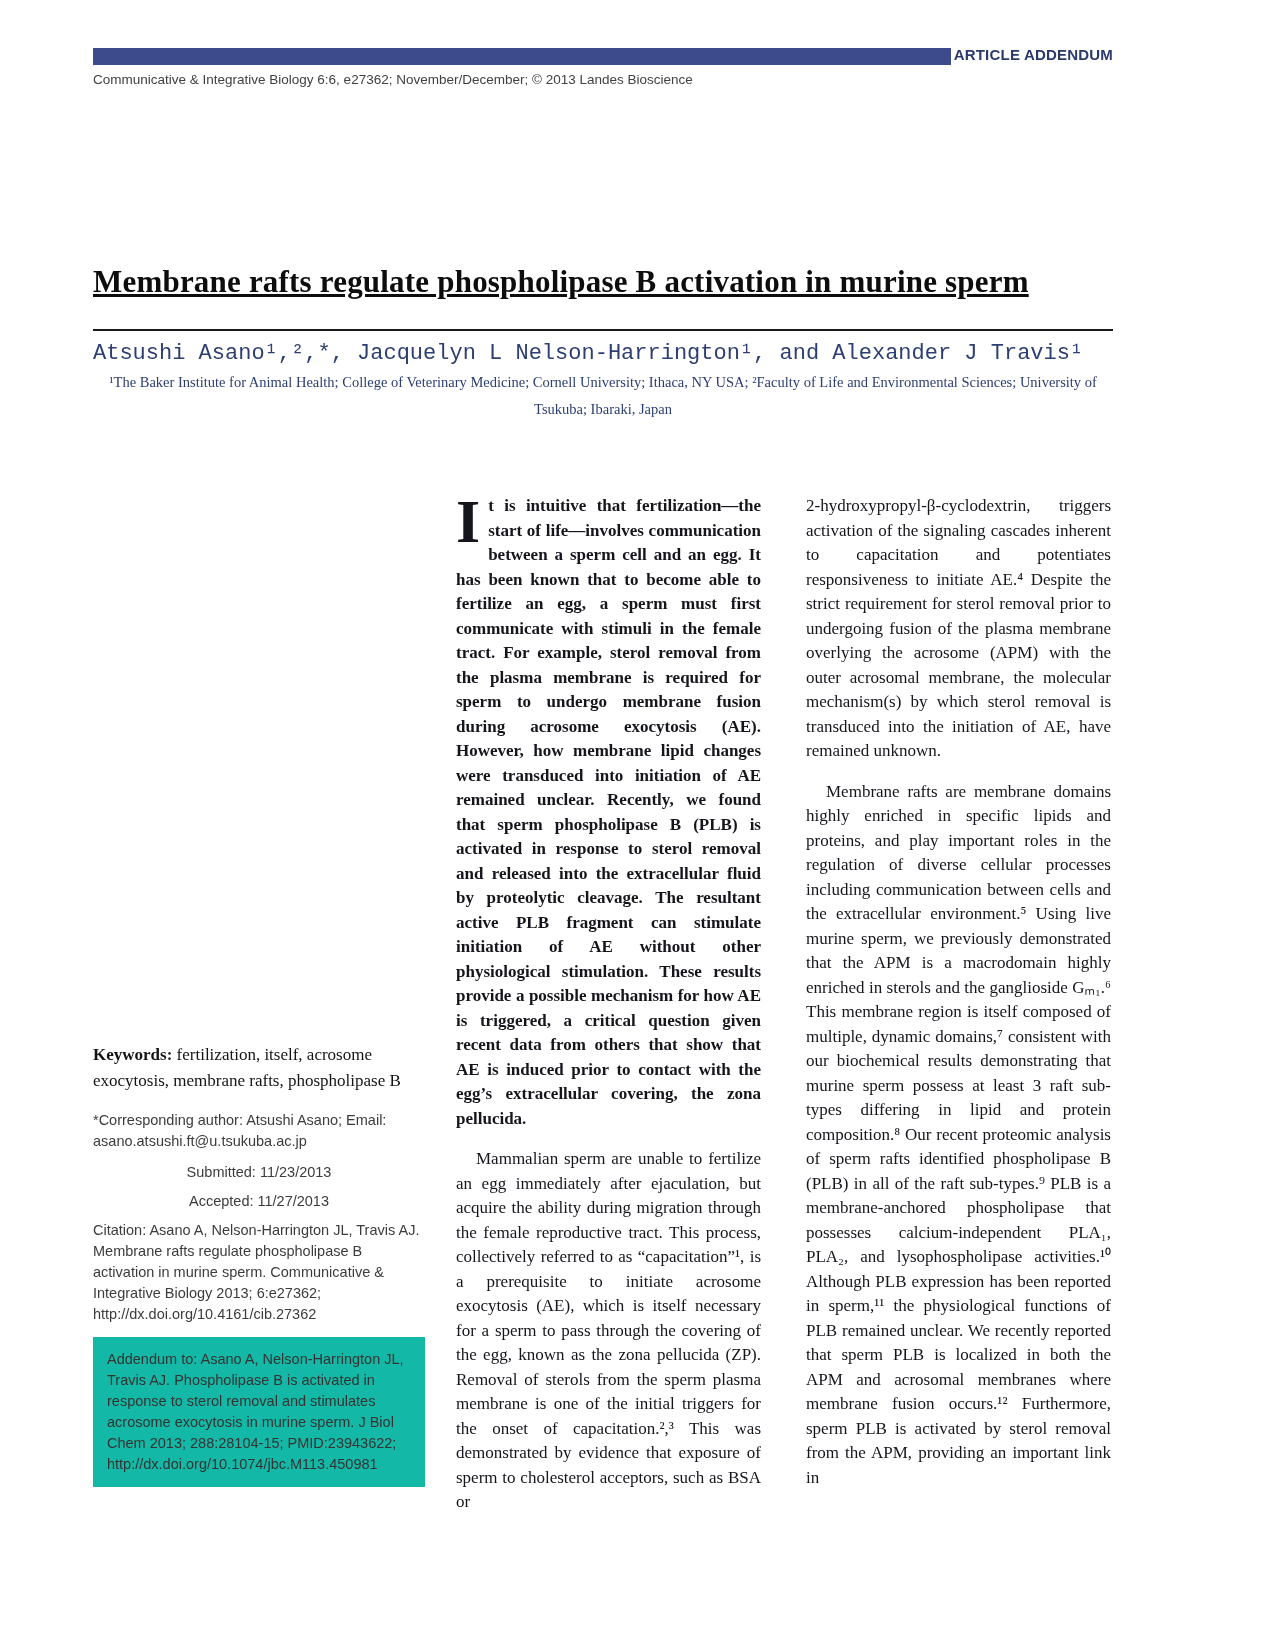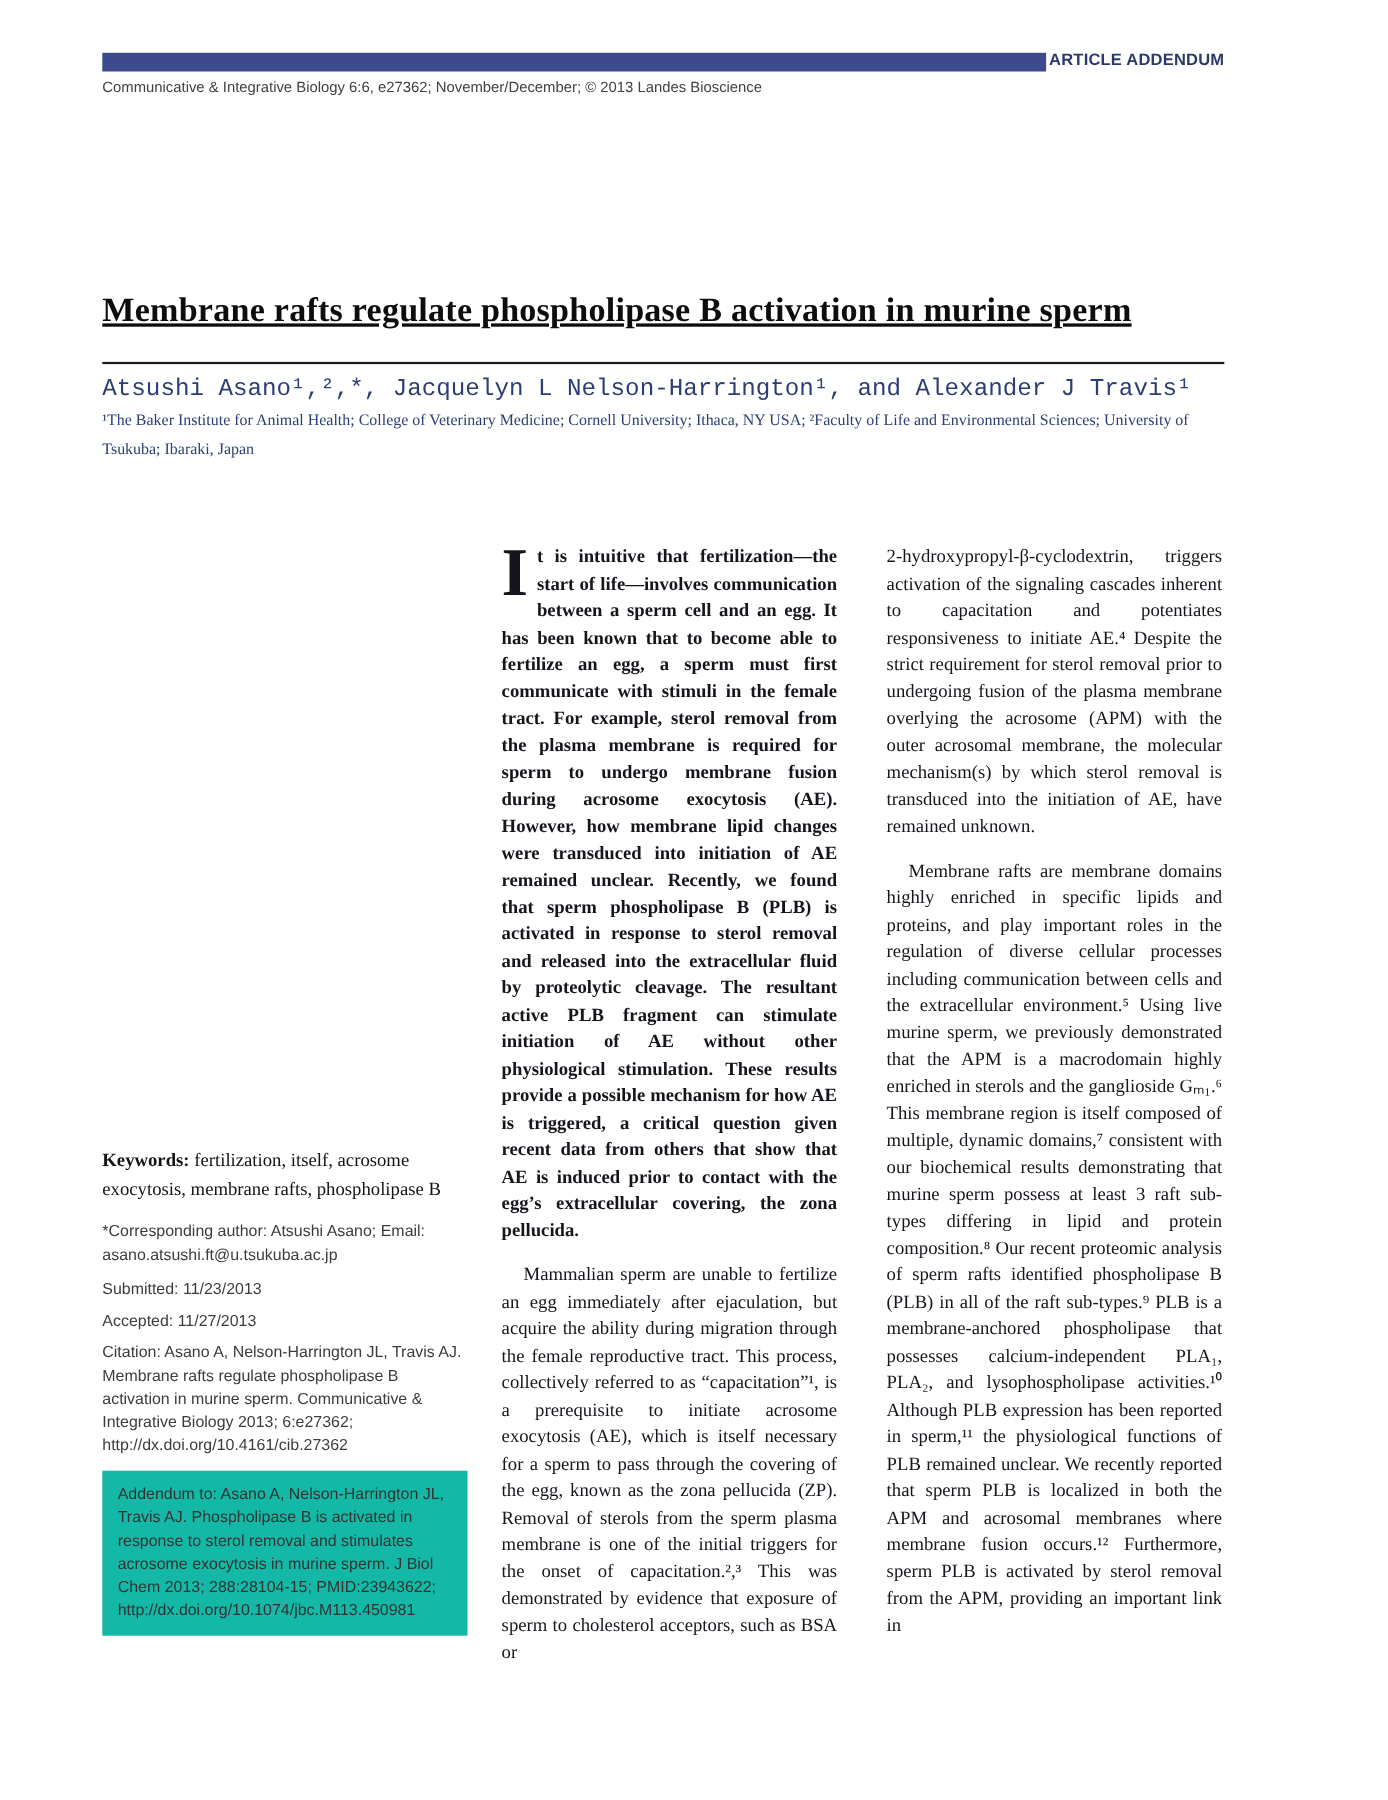--- a/index.html
+++ b/index.html
@@ -32,33 +32,34 @@
     background:#1a1a1a;
   }
   .authors {
     position:absolute; left:93px; top:341px; width:1020px;
     font-family:Liberation Mono, monospace; font-size:22px; color:#2c3e72;
   }
   .affiliations {
     position:absolute; left:93px; top:369px; width:1020px;
     font-family:"Liberation Serif", serif; font-size:14.5px; line-height:27px;
     color:#2c3e72;
+    text-align:center;
   }
   
   .left-col { position:absolute; left:93px; top:1042px; width:332px; }
   .keywords {
     font-family:"Liberation Serif", serif; font-size:17px; line-height:26px;
     color:#141414; margin:0 0 16px 0;
   }
   .kw-label { font-weight:bold; }
   .meta {
     font-family:"Liberation Sans", sans-serif; font-size:14.5px; line-height:21px;
     color:#3c3c3c; margin:0 0 10px 0;
   }
-  .meta.tight { margin-bottom:8px; }
+  .meta.tight { margin-bottom:8px;text-align:center; }
   .addendum-box {
     background:#14b8a6; padding:12px 12px 12px 14px; margin-top:12px;
   }
   .addendum-box .meta { margin:0; color:#333333; }
   
   .col { position:absolute; top:478px; width:337px; }
   .col-mid { left:440px; }
   .col-right { left:790px; }
   .body-p, .abstract {
     font-family:"Liberation Serif", serif; font-size:17px; line-height:24.5px;

